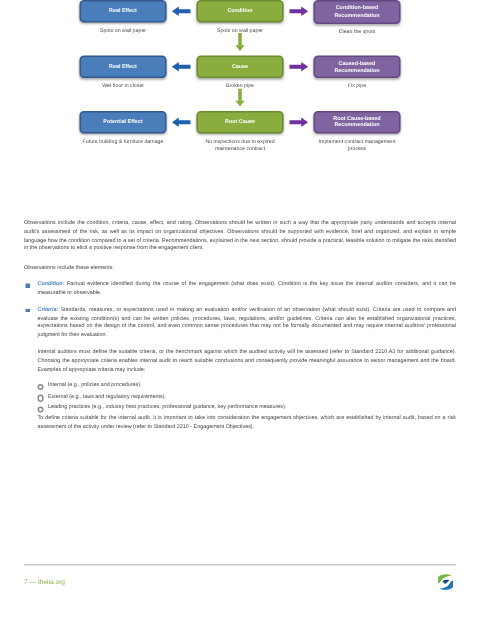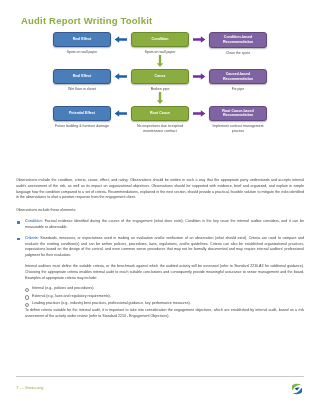--- a/index.html
+++ b/index.html
@@ -175,21 +175,20 @@
   }
   .logo{
     width:14px;height:12px;
   }
 </style>
 </head>
 <body>
 
 <div class="page">
 
-  <h1 class="title">Audit Report Writing Toolkit</h1>
 
   <div class="diagram">
 
     <div class="drow">
       <div class="cell">
         <div class="box blue">Real Effect</div>
         <div class="caption">Spots on wall paper</div>
       </div>
       <div class="harrow">
         <svg width="14" height="7" viewBox="0 0 14 7">

